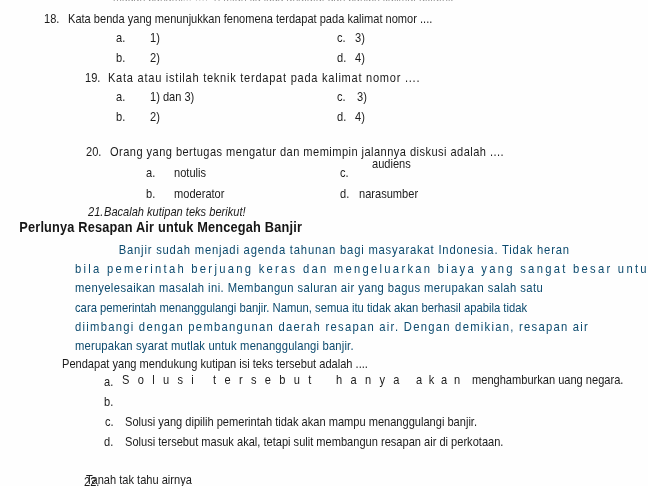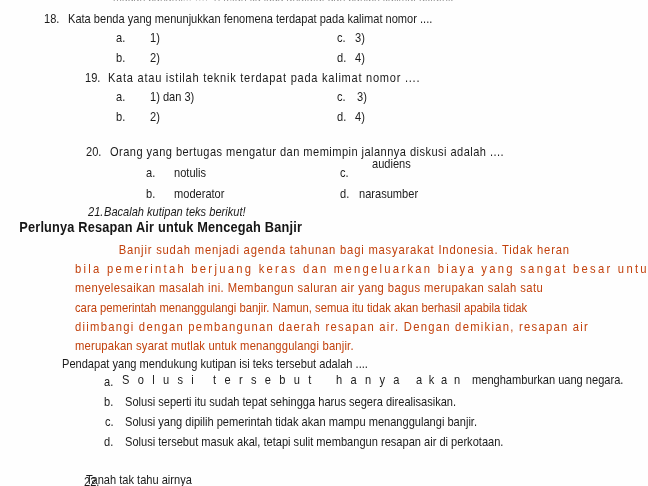--- a/index.html
+++ b/index.html
@@ -66,21 +66,21 @@
   }
 
   
   .para {
     position: absolute;
     left: 75px;
     width: 497px;
     text-align: justify;
     font-size: 13.4px;
     line-height: 19.2px;
-    color: #c2410c;
+    color: #0c4a6e;
   }
   .para .line {
     display: block;
     white-space: nowrap;
     transform: scaleX(0.84);
     transform-origin: left top;
   }
 
   .row {
     position: absolute;
@@ -238,23 +238,20 @@
     <span class="lbl" style="letter-spacing:3.2px;">S o l u s i</span>
     <span class="lbl" style="letter-spacing:3.2px;">t e r s e b u t</span>
     <span class="lbl" style="letter-spacing:3.2px;">h a n y a</span>
     <span class="lbl" style="letter-spacing:2.2px;">a k a n</span>
     <span class="lbl">menghamburkan uang negara.</span>
   </div>
 
   <div class="row" style="left:104px; top:392px;">
     <span class="lbl">b.</span>
   </div>
-  <div class="row" style="left:125px; top:392px;">
-    <span class="lbl">Solusi seperti itu sudah tepat sehingga harus segera direalisasikan.</span>
-  </div>
 
   <div class="row" style="left:105px; top:412px;">
     <span class="lbl">c.</span>
   </div>
   <div class="row" style="left:125px; top:412px;">
     <span class="lbl">Solusi yang dipilih pemerintah tidak akan mampu menanggulangi banjir.</span>
   </div>
 
   <div class="row" style="left:104px; top:432px;">
     <span class="lbl">d.</span>

